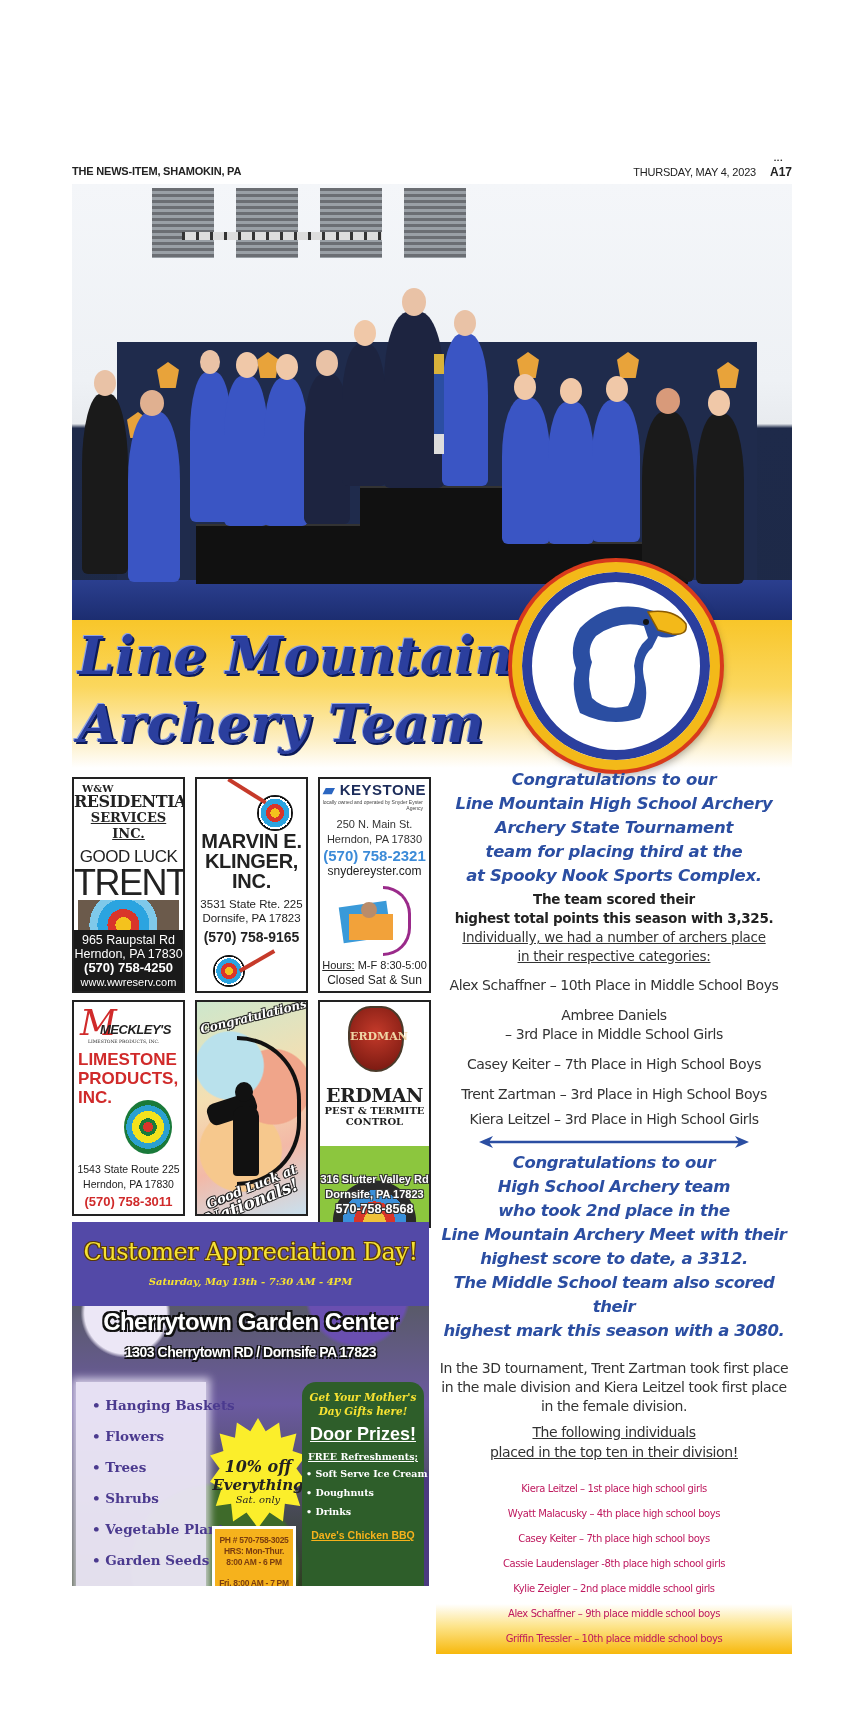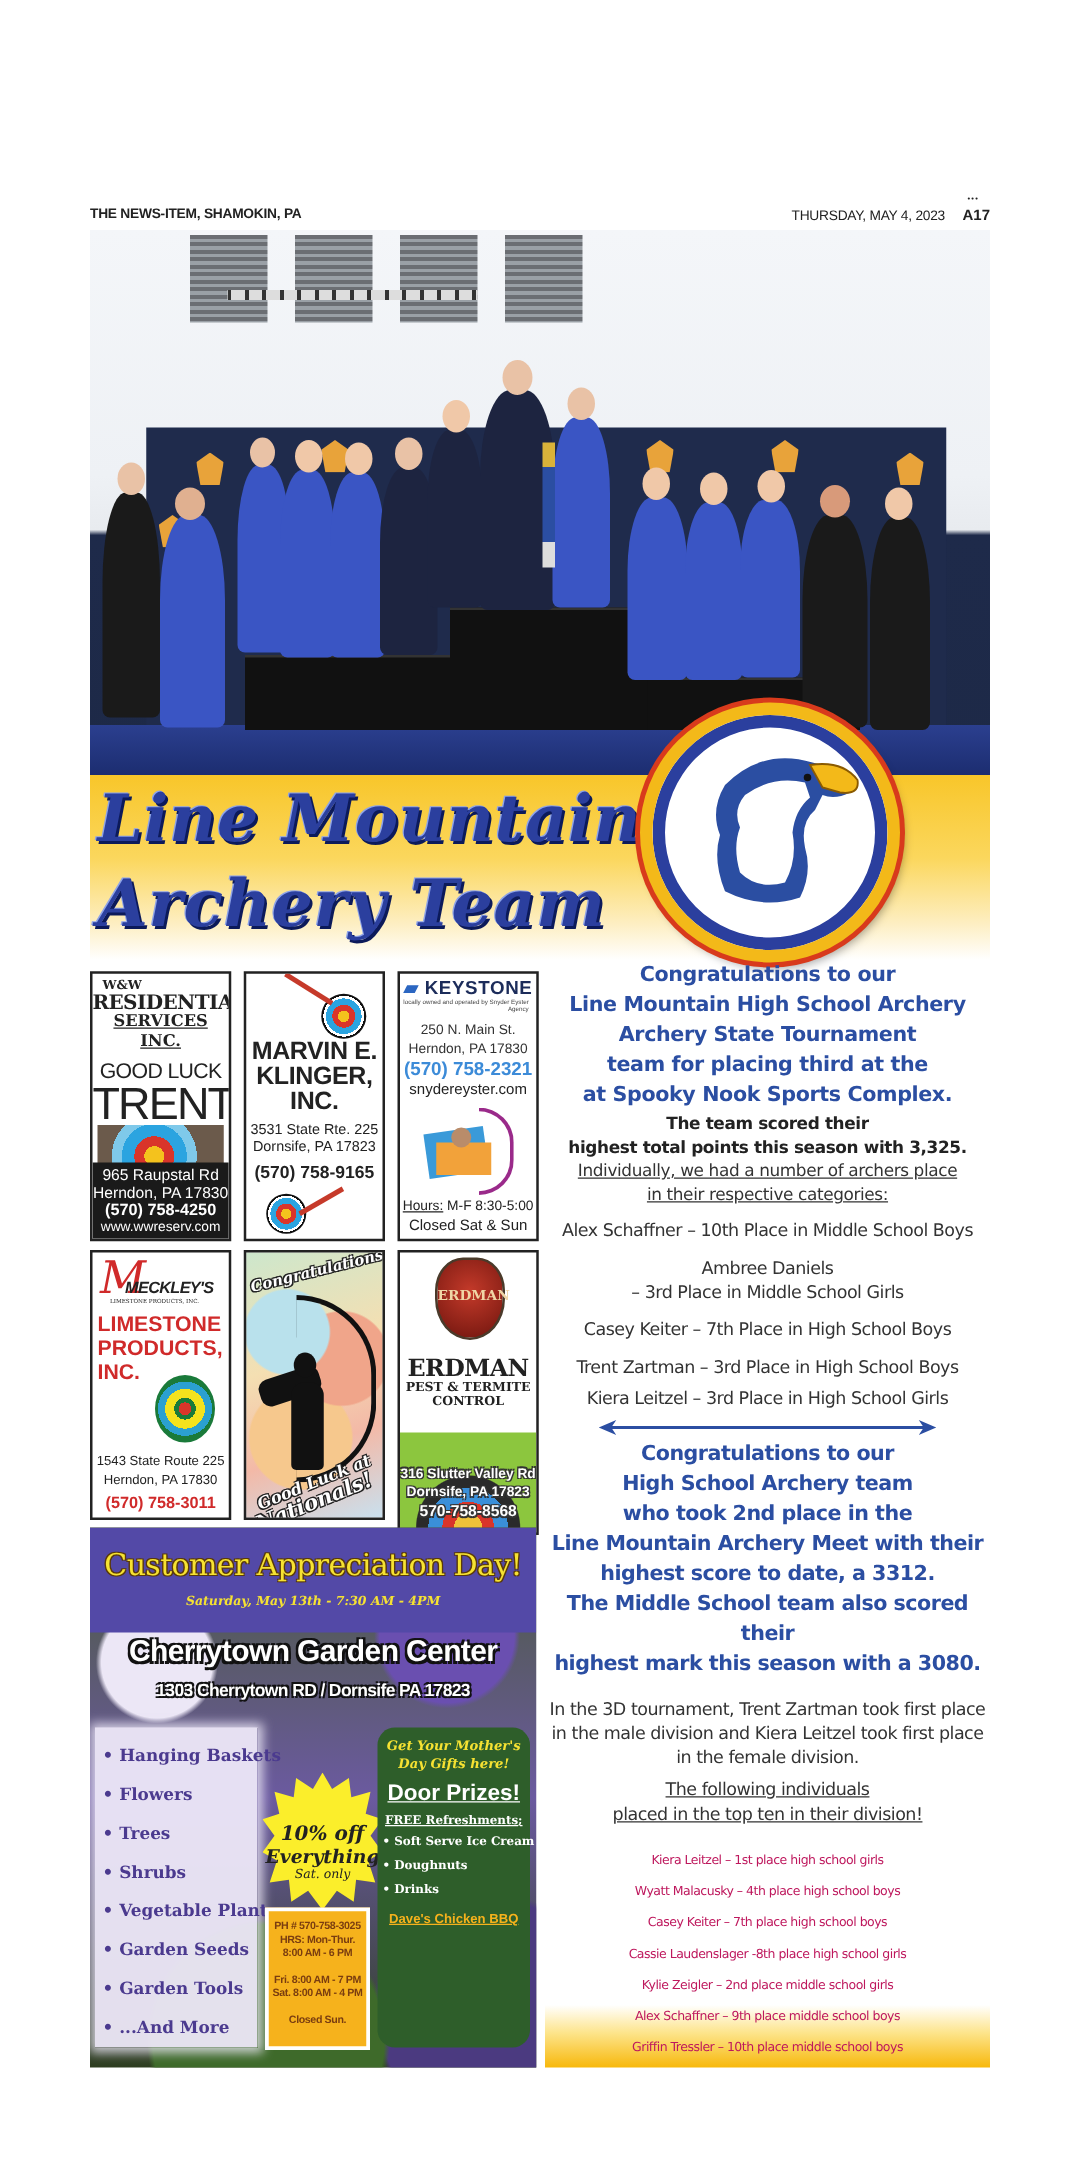--- a/index.html
+++ b/index.html
@@ -88,54 +88,54 @@
   .ad-er .shield span { position: absolute; left: 0; right: 0; top: 22px; font-family: "DejaVu Serif", serif; font-weight: bold; font-size: 11px; color: #f0d6a6; }
   .ad-er .name { position: absolute; left: 0; right: 0; top: 82px; font-family: "DejaVu Serif", serif; font-weight: bold; font-size: 19px; letter-spacing: -0.5px; }
   .ad-er .sub { position: absolute; left: 0; right: 0; top: 103px; font-family: "DejaVu Serif", serif; font-weight: bold; font-size: 10px; line-height: 11px; }
   .ad-er .bottom { position: absolute; left: 0; right: 0; top: 144px; bottom: 0;
     background: radial-gradient(circle at 50% 95%, #f0c23a 0 12%, #d9352a 12% 22%, #3a8fd9 22% 34%, #2a2a2a 34% 44%, transparent 45%), #8cc63e; }
   .ad-er .bottom div { font-weight: bold; font-size: 11px; color: #fff; text-shadow: 1px 1px 0 #333, -1px -1px 0 #333, 1px -1px 0 #333, -1px 1px 0 #333; line-height: 15px; }
   .ad-er .bottom .a1 { margin-top: 26px; }
   .ad-er .bottom .ph { font-size: 12.5px; }
 
   
-  .garden { position: absolute; left: 72px; top: 1222px; width: 357px; height: 432px; overflow: hidden;
+  .garden { position: absolute; left: 72px; top: 1222px; width: 357px; height: 364px; overflow: hidden;
     background: radial-gradient(circle at 15% 25%, #ece7f6 0 10%, transparent 11%), radial-gradient(circle at 80% 20%, #6a4fb0 0 12%, transparent 13%),
       radial-gradient(circle at 40% 95%, #3e6a2a 0 20%, transparent 21%), radial-gradient(circle at 90% 90%, #4b3a80 0 18%, transparent 19%),
       linear-gradient(180deg, #4a5a3a, #6b5aa0 50%, #2e3e20); }
   .garden .top { position: absolute; left: 0; top: 0; width: 100%; height: 84px; background: #5349a7; text-align: center; }
   .garden .top .h { font-family: "DejaVu Serif", serif; font-size: 24px; color: #f6e232; text-shadow: 1px 1px 0 #5a3a0a, -1px -1px 0 #5a3a0a, 1px -1px 0 #5a3a0a, -1px 1px 0 #5a3a0a; margin-top: 16px; letter-spacing: -0.5px; }
   .garden .top .d { font-family: "DejaVu Serif", serif; font-style: italic; font-weight: bold; font-size: 10px; color: #f6e232; margin-top: 10px; }
   .garden .name { position: absolute; left: 0; right: 0; top: 86px; text-align: center; font-weight: bold; font-size: 24px; color: #fff; letter-spacing: -0.5px;
     text-shadow: 2px 2px 0 #111, -2px -2px 0 #111, 2px -2px 0 #111, -2px 2px 0 #111; }
   .garden .addr { position: absolute; left: 0; right: 0; top: 122px; text-align: center; font-weight: bold; font-size: 14px; color: #fff; letter-spacing: -0.5px;
     text-shadow: 1.5px 1.5px 0 #111, -1.5px -1.5px 0 #111, 1.5px -1.5px 0 #111, -1.5px 1.5px 0 #111; }
   .garden .list { position: absolute; left: 4px; top: 160px; width: 130px; height: 256px; background: rgba(237,232,248,0.95); box-shadow: 0 0 8px 4px rgba(237,232,248,0.8); padding-top: 8px; }
-  .garden .list div { font-family: "DejaVu Serif", serif; font-weight: bold; font-size: 13.5px; color: #4b3a8f; padding-left: 6px; line-height: 31px; white-space: nowrap; }
+  .garden .list div { font-family: "DejaVu Serif", serif; font-weight: bold; font-size: 13.5px; color: #4b3a8f; padding-left: 16px; line-height: 31px; white-space: nowrap; }
   .garden .burst { position: absolute; left: 138px; top: 196px; width: 96px; height: 110px; background: #fbee2b;
     clip-path: polygon(50% 0,58% 12%,72% 4%,74% 18%,90% 14%,86% 30%,100% 34%,90% 46%,100% 58%,88% 64%,94% 80%,78% 78%,76% 94%,62% 86%,50% 100%,38% 86%,24% 94%,22% 78%,6% 80%,12% 64%,0 58%,10% 46%,0 34%,14% 30%,10% 14%,26% 18%,28% 4%,42% 12%); }
   .garden .burst-txt { position: absolute; left: 138px; top: 236px; width: 96px; text-align: center; font-family: "DejaVu Serif", serif; font-style: italic; font-weight: bold; color: #222; }
   .garden .burst-txt .a { font-size: 16px; line-height: 18px; }
   .garden .burst-txt .b { font-size: 15px; line-height: 18px; }
   .garden .burst-txt .c { font-size: 10px; font-weight: normal; line-height: 12px; }
   .garden .hours { position: absolute; left: 140px; top: 304px; width: 84px; height: 114px; background: #f6b21c; border: 3px solid #fff; text-align: center; padding-top: 6px; }
   .garden .hours div { font-size: 8.5px; font-weight: bold; color: #7a3d10; line-height: 11px; letter-spacing: -0.3px; }
   .garden .hours .gap { margin-top: 10px; }
   .garden .green { position: absolute; left: 230px; top: 160px; width: 122px; height: 256px; background: #2e5e2a; border-radius: 14px; text-align: center; padding-top: 8px; }
   .garden .green .g1 { font-family: "DejaVu Serif", serif; font-style: italic; font-weight: bold; font-size: 10.5px; color: #f6e232; line-height: 14px; }
   .garden .green .g2 { font-weight: bold; font-size: 18px; color: #fff; text-decoration: underline; margin-top: 6px; }
   .garden .green .g3 { font-family: "DejaVu Serif", serif; font-weight: bold; font-size: 9.5px; color: #fff; text-decoration: underline; margin-top: 6px; }
   .garden .green ul { list-style: none; text-align: left; padding-left: 4px; margin-top: 2px; }
   .garden .green li { font-family: "DejaVu Serif", serif; font-weight: bold; font-size: 9.5px; color: #fff; line-height: 19px; white-space: nowrap; }
   .garden .green .g4 { font-weight: bold; font-size: 10.5px; color: #f6b21c; text-decoration: underline; margin-top: 8px; }
   .garden .green .g5 { font-weight: bold; font-size: 11.5px; color: #f6b21c; line-height: 14px; margin-top: 4px; }
 
   
   .article { position: absolute; left: 436px; top: 768px; width: 356px; text-align: center; font-family: "DejaVu Sans", sans-serif; }
-  .blue { color: #2b4ea2; font-weight: bold; }
+  .blue { color: #2b4ea2; font-style: italic; font-weight: bold; }
   .art-h1 { font-size: 16.5px; line-height: 24px; letter-spacing: -0.3px; }
   .art-b { font-weight: bold; font-size: 13.5px; line-height: 19px; margin-top: 2px; color: #222; letter-spacing: -0.3px; }
   .art-u { font-size: 13.5px; line-height: 19px; text-decoration: underline; color: #333; letter-spacing: -0.3px; }
   .places { margin-top: 10px; }
   .places div { font-size: 14px; line-height: 19px; color: #333; letter-spacing: -0.4px; margin-bottom: 11px; }
   .places div.wrap { margin-bottom: 11px; }
   .arrow { margin: 2px auto 6px; width: 270px; height: 12px; position: relative; }
   .art-h2 { font-size: 16.5px; line-height: 24px; letter-spacing: -0.4px; margin-top: 0; }
   .art-p { font-size: 14px; line-height: 19px; color: #333; margin-top: 16px; letter-spacing: -0.4px; }
   .art-u2 { font-size: 14px; line-height: 20px; text-decoration: underline; color: #333; margin-top: 6px; letter-spacing: -0.4px; }

